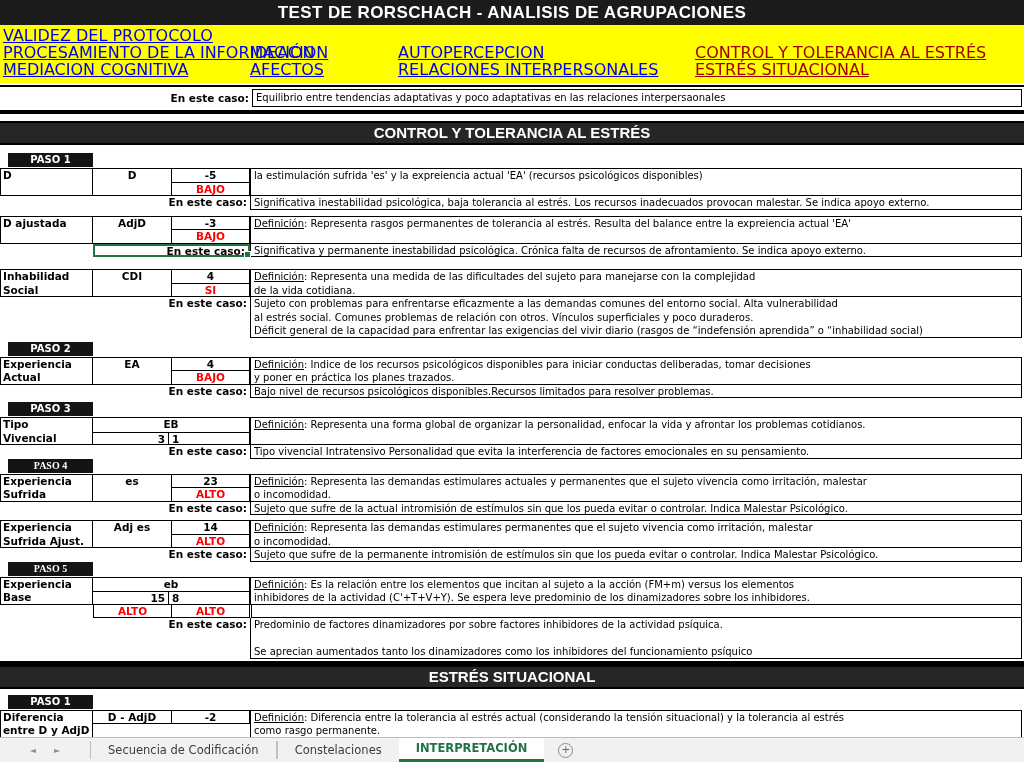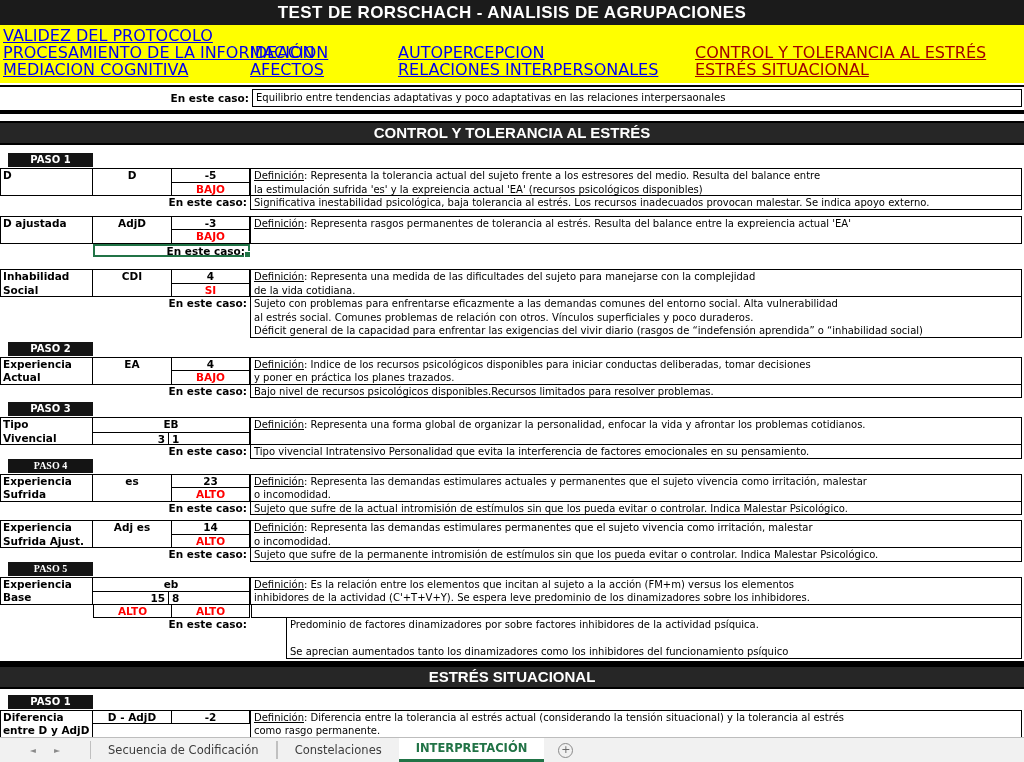--- a/index.html
+++ b/index.html
@@ -55,21 +55,21 @@
   .defempty{grid-column:4;grid-row:3;border:1px solid #000;border-top:none;border-left:none;margin-left:1px;border-left:1px solid #000;}
   .defbox{grid-column:4;border:1px solid #000;border-top:none;padding-left:3px;overflow:hidden;}
   .dl{height:13.5px;line-height:13.5px;white-space:nowrap;}
   .term{text-decoration:underline;}
   .casolab{grid-column:1/4;font-weight:bold;text-align:right;padding-right:3px;line-height:13.5px;font-size:10.5px;}
   .casolab.sel{grid-column:2/4;border:2px solid #217346;line-height:10px;position:relative;z-index:2;}
   .casolab.sel::after{content:"";position:absolute;right:-3px;bottom:-3px;width:5px;height:5px;
                       background:#217346;border:1px solid #fff;}
   .casobox{grid-column:4;border:1px solid #000;border-top:none;padding-left:3px;overflow:hidden;}
   .rows35{grid-row:3/6;}
-  .rows47{grid-row:4/7;margin-left:36px;}
+  .rows47{grid-row:4/7;}
   .rows35d{grid-row:3/5;}
   .r4{grid-row:4;}
 
   
   .merge{grid-column:2/4;border:1px solid #000;border-top:none;border-left:none;font-weight:bold;font-size:10.5px;}
   .mtop{height:13.5px;line-height:13.5px;text-align:center;border-bottom:1px solid #000;}
   .msplit{display:flex;height:12px;line-height:12px;}
   .ml{width:72px;text-align:right;padding-right:3px;border-right:1px solid #000;}
   .mr{flex:1;padding-left:3px;}
 
@@ -126,40 +126,42 @@
 <div class="paso mt8">PASO 1</div>
 
 <div class="block mt1">
   <div class="lab r12">
       <div>D</div>
     </div>
   <div class="code r12">D</div>
   <div class="val">-5</div>
   <div class="flg">BAJO</div>
   <div class="defbox r12">
-    <div class="dl"><span class="term">Definición</span><span>: Representa la tolerancia actual del sujeto frente a los estresores del medio. Resulta del balance entre</span></div>
     <div class="dl">la estimulación sufrida 'es' y la expreiencia actual 'EA' (recursos psicológicos disponibles)</div>
   </div>
   <div class="casolab r3">En este caso:</div>
   <div class="casobox r3">
       <div class="dl">Significativa inestabilidad psicológica, baja tolerancia al estrés. Los recursos inadecuados provocan malestar. Se indica apoyo externo.</div>
     </div>
 </div>
 
 <div class="block mt4">
   <div class="lab r12">
       <div>D ajustada</div>
     </div>
   <div class="code r12">AdjD</div>
   <div class="val">-3</div>
   <div class="flg">BAJO</div>
   <div class="defbox r12">
     <div class="dl"><span class="term">Definición</span><span>: Representa rasgos permanentes de tolerancia al estrés. Resulta del balance entre la expreiencia actual 'EA'</span></div>
   </div>
   <div class="casolab sel r3">En este caso:</div>
+  <div class="casobox r3">
+      <div class="dl">Significativa y permanente inestabilidad psicológica. Crónica falta de recursos de afrontamiento. Se indica apoyo externo.</div>
+    </div>
 </div>
 
 <div class="block mt12">
   <div class="lab r12">
     <div>Inhabilidad</div>
       <div>Social</div>
   </div>
   <div class="code r12">CDI</div>
   <div class="val">4</div>
   <div class="flg">SI</div>

